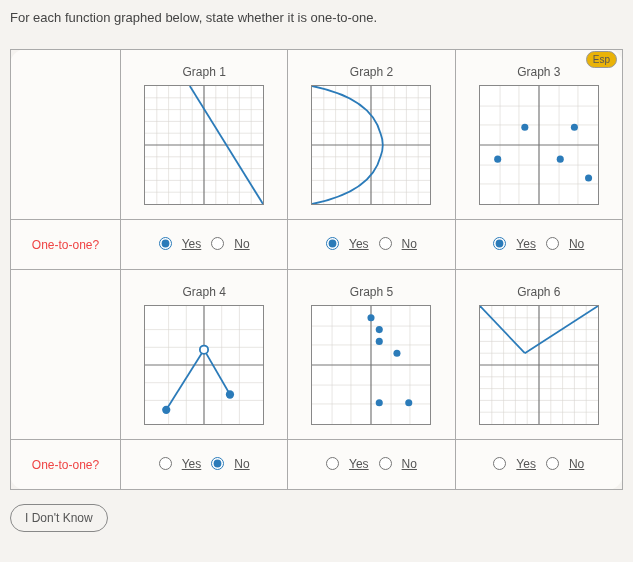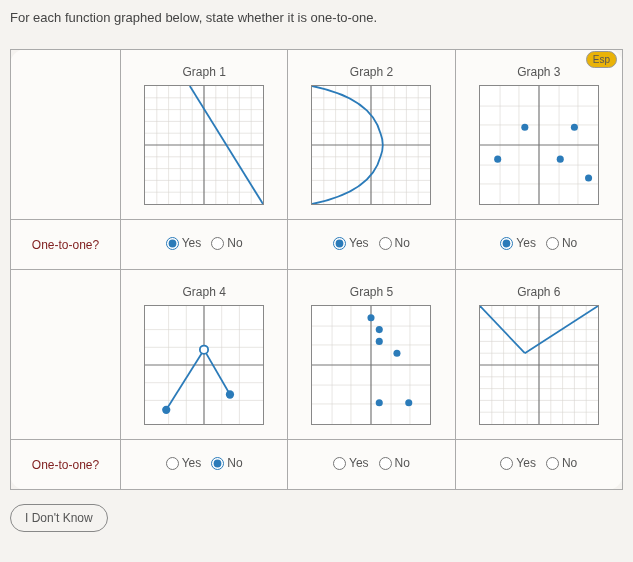--- a/index.html
+++ b/index.html
@@ -27,34 +27,34 @@
       width: 100%;
       background: #fcfbf9;
       border-radius: 16px;
     }
     table.main td {
       border: 1px solid #aaa;
       text-align: center;
       vertical-align: middle;
       padding: 8px 4px;
     }
-    td.row-label { width: 110px; font-size: 12px; color: #7f1d1d; }
+    td.row-label { width: 110px; font-size: 12px; color: #ef4444; }
     td.graph-cell { height: 170px; }
     .graph-title { font-size: 12px; color: #555; margin-bottom: 6px; }
     .mini-graph {
       width: 120px; height: 120px;
       border: 1px solid #888;
       margin: 0 auto;
       position: relative;
       background: #fff;
     }
     .mini-graph svg { width: 100%; height: 100%; display: block; }
     .answer-row td { height: 50px; }
     .radio-group { display: inline-flex; gap: 10px; align-items: center; font-size: 12px; }
-    .radio-group label { display: inline-flex; align-items: flex-end; gap: 3px; cursor: pointer; }
+    .radio-group label { display: inline-flex; align-items: flex-start; gap: 10px; cursor: pointer; text-decoration: underline; }
     .radio-group input[type="radio"] { accent-color: #2b7bb9; }
     .buttons { margin-top: 14px; display: flex; gap: 0; }
     .btn {
       border-radius: 14px;
       padding: 6px 14px;
       font-size: 12px;
       cursor: pointer;
       border: 1px solid #888;
     }
     .btn-secondary { background: #f5f3f0; color: #555; }

